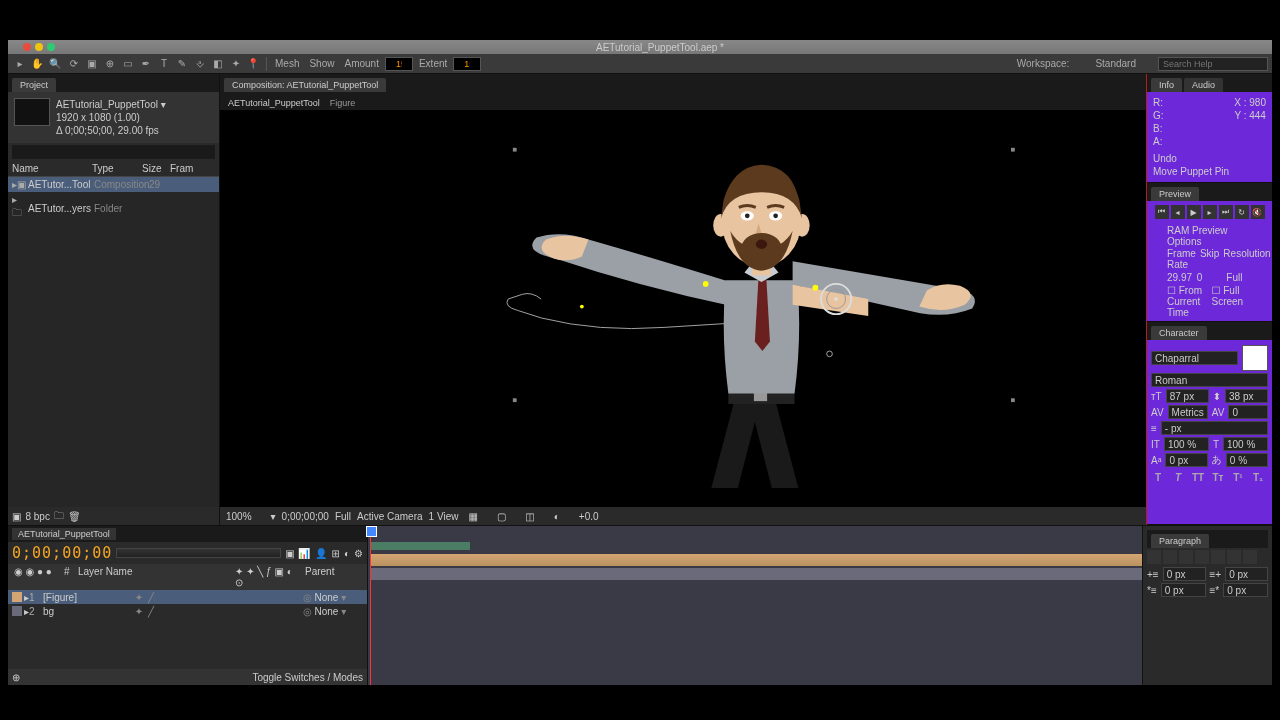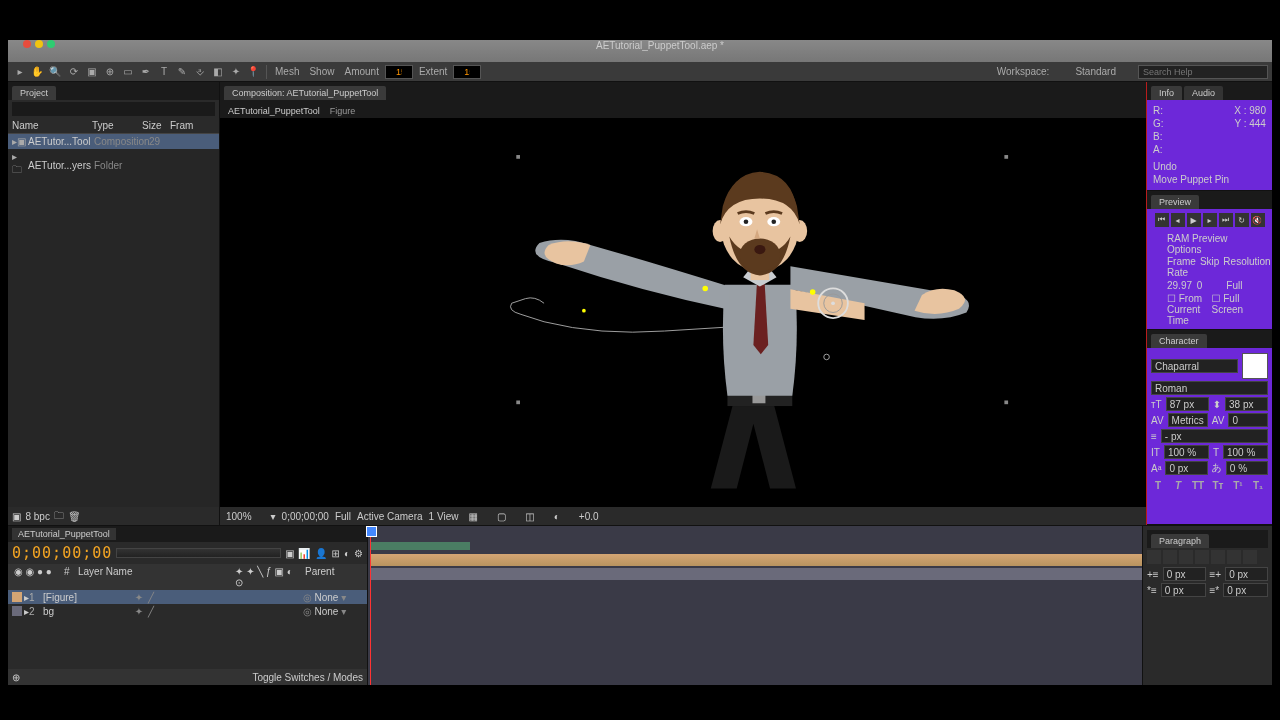--- a/index.html
+++ b/index.html
@@ -1,29 +1,29 @@
 <!DOCTYPE html>
 <html><head>
 <meta charset="utf-8">
 <style>
 *{margin:0;padding:0;box-sizing:border-box;font-family:Arial,sans-serif;font-size:10px;color:#ccc;user-select:none}
 body{background:#000;width:1280px;height:720px;overflow:hidden;position:relative}
 .app{position:absolute;top:40px;left:8px;right:8px;bottom:35px;display:flex;flex-direction:column;background:#262626}
-.titlebar{height:22px;background:linear-gradient(#888,#777);display:flex;padding:0 15px;font-size:9px;color:#222}
+.titlebar{height:14px;background:linear-gradient(#888,#777);display:flex;align-items:center;padding:0 15px;font-size:9px;color:#222}
 .titlebar .dots{display:flex;gap:4px;margin-right:8px}
 .titlebar .dot{width:8px;height:8px;border-radius:50%}
 .titlebar .dot.red{background:#e74c3c}.titlebar .dot.yel{background:#f1c40f}.titlebar .dot.grn{background:#2ecc71}
 .titlebar .title{flex:1;text-align:center}
 .toolbar{height:20px;background:#3a3a3a;display:flex;align-items:center;padding:0 4px;gap:2px;border-bottom:1px solid #111}
 .tool{width:16px;height:16px;display:flex;align-items:center;justify-content:center;background:#3a3a3a;cursor:pointer;font-size:10px;color:#aaa}
 .tool-sep{width:1px;height:14px;background:#555;margin:0 2px}
 .tool-label{font-size:10px;color:#aaa;padding:0 4px}
 .tool-input{width:28px;height:14px;background:#000000;border:1px solid #555;color:#ff9500;font-size:9px;padding:0 10px}
 .workspace-area{margin-left:auto;display:flex;align-items:center;gap:18px}
-.search-box{width:130px;height:14px;background:#222;border:1px solid #555;padding:0 4px;font-size:9px}
+.search-box{width:110px;height:14px;background:#222;border:1px solid #555;padding:0 4px;font-size:9px}
 .main{flex:1;display:flex;min-height:0}
 .left-col{width:212px;display:flex;flex-direction:column;background:#262626;border-right:1px solid #111}
 .center-col{flex:1;display:flex;flex-direction:column;background:#262626}
 .right-col{width:126px;display:flex;flex-direction:column;background:#6d28d9;border-left:1px solid #b91c1c}
 .panel-tabs{height:18px;display:flex;align-items:flex-end;background:#1a1a1a;padding:0 4px;gap:2px}
 .tab{padding:2px 8px;background:#333;font-size:9px;cursor:pointer;border-radius:2px 2px 0 0}
 .tab.active{background:#3a3a3a}
 .project-header{padding:6px;background:#333;display:flex;gap:6px}
 .thumb{width:36px;height:28px;background:#111;border:1px solid #555}
 .proj-info{font-size:9px;color:#aaa;line-height:1.3}
@@ -131,20 +131,28 @@
       <input class="search-box" placeholder="Search Help" style="">
     </div>
   </div>
 
   <div class="main">
 
     <div class="left-col">
       <div class="panel-tabs">
         <div class="tab active">Project</div>
       </div>
+      <div class="project-header">
+        <div class="thumb"></div>
+        <div class="proj-info">
+          <div>AETutorial_PuppetTool ▾</div>
+          <div>1920 x 1080 (1.00)</div>
+          <div>Δ 0;00;50;00, 29.00 fps</div>
+        </div>
+      </div>
       <div class="search-row">
           <input placeholder="" style="">
         </div>
       <div class="list-head">
         <span>Name</span>
         <span>Type</span>
         <span>Size</span>
         <span>Fram</span>
       </div>
       <div class="list-body">

